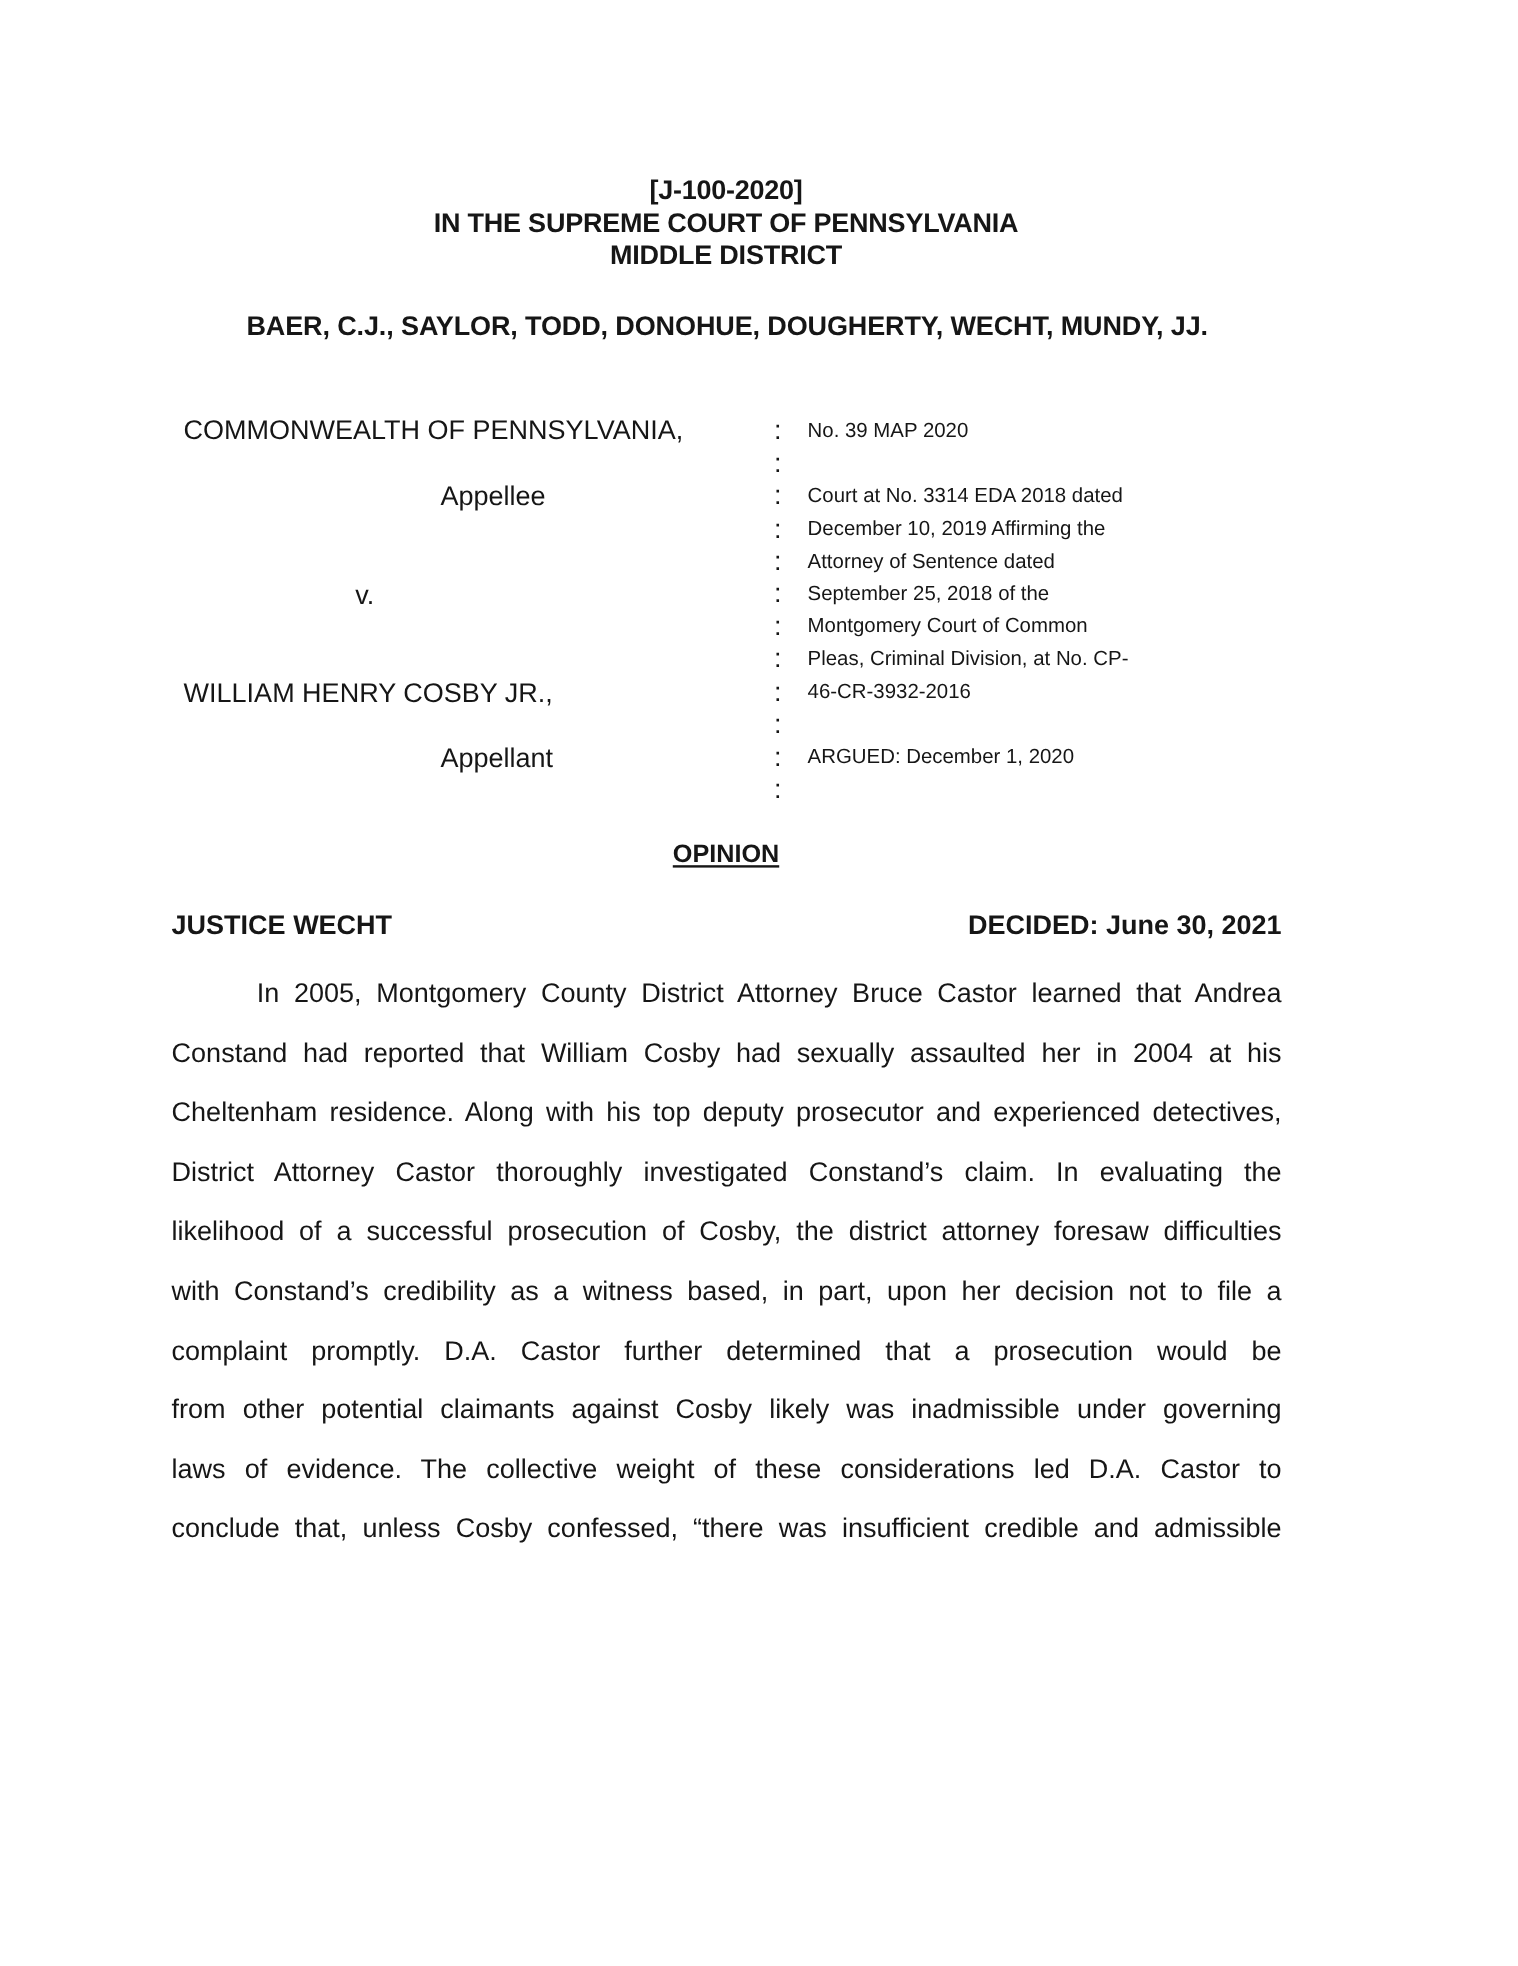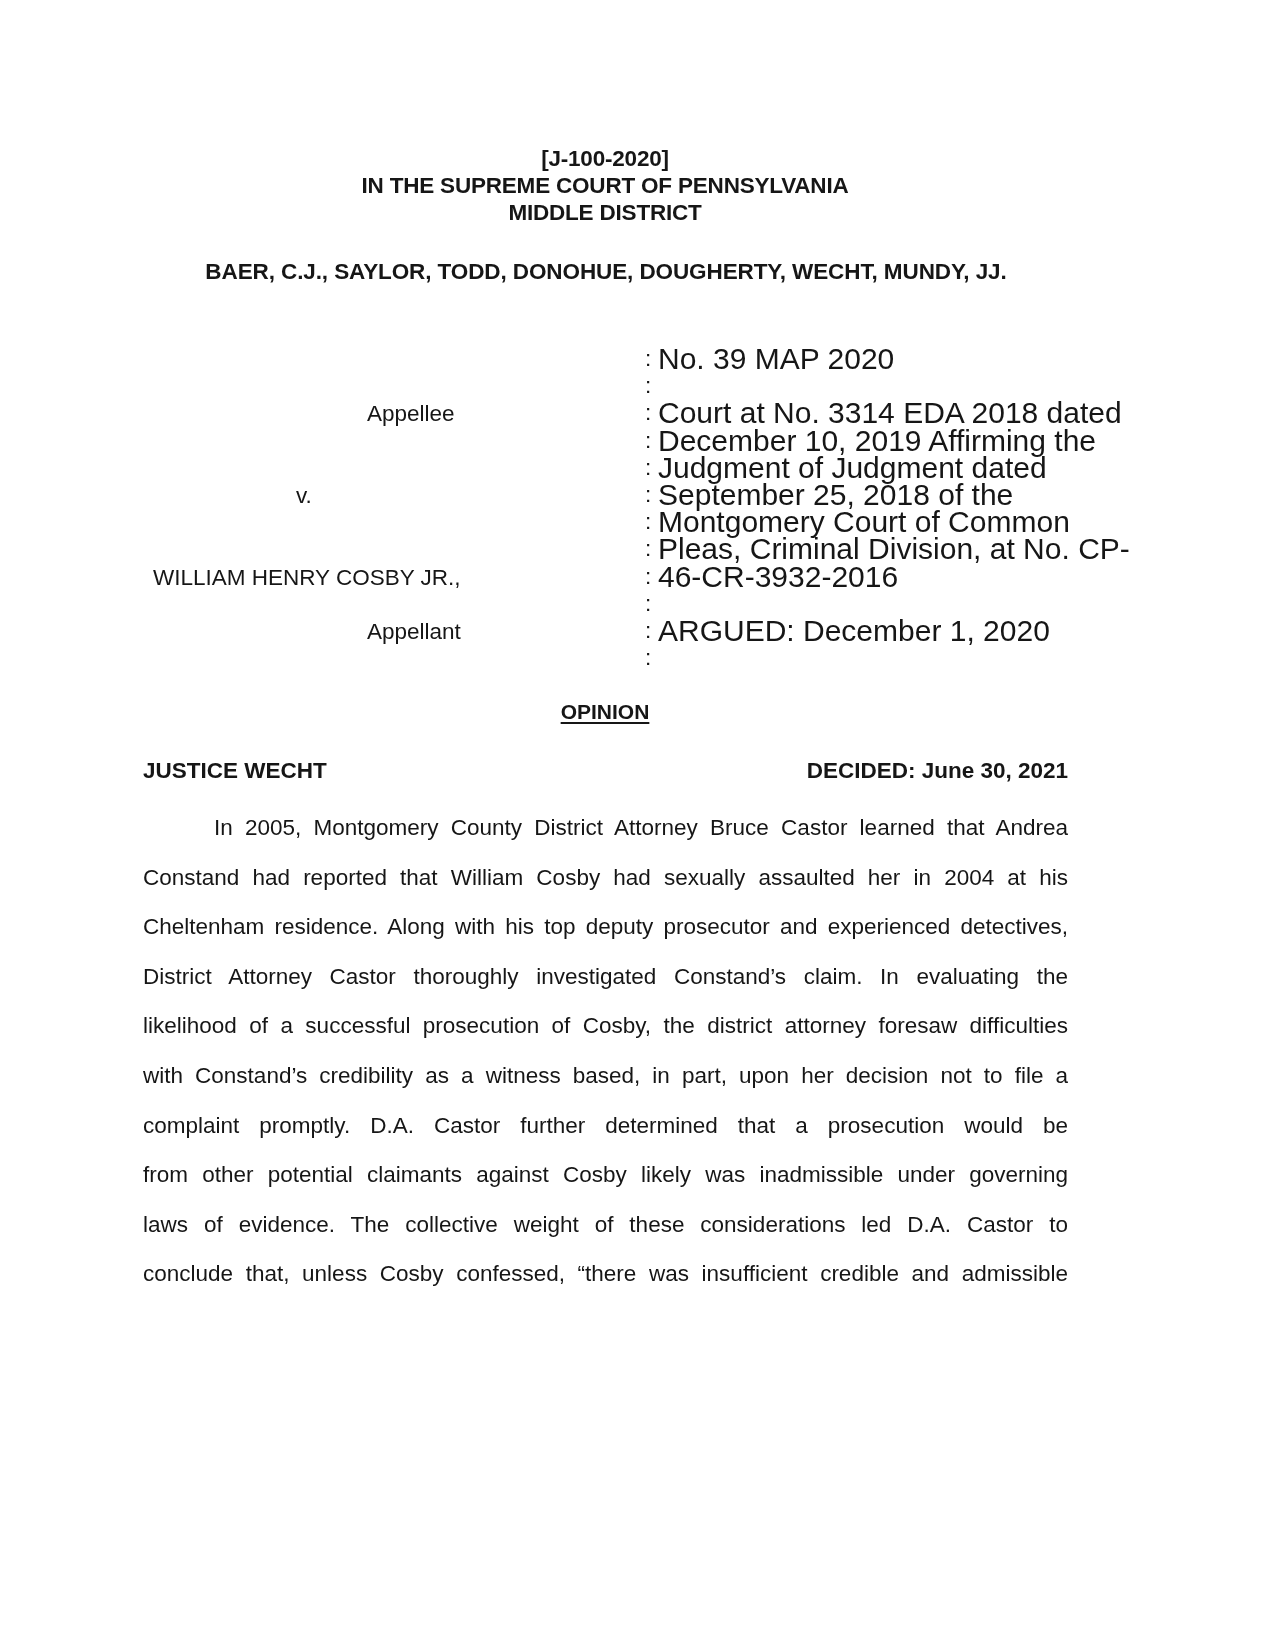--- a/index.html
+++ b/index.html
@@ -9,21 +9,21 @@
   }
   .page { position: absolute; left: 0; top: 0; width: 1265px; height: 1340px; }
   .hdr { position: absolute; left: 0; width: 1210px; text-align: center;
          font-weight: bold; font-size: 22.5px; letter-spacing: -0.2px; }
   .bench { position: absolute; left: 140px; width: 932px; top: 259px;
            text-align: center; font-weight: bold; font-size: 22.5px; letter-spacing: -0.1px; }
   .caption { position: absolute; font-size: 22.5px; line-height: 27.5px; }
   .party-l { left: 153px; }
   .colons { position: absolute; left: 645px; top: 345px; width: 12px; font-size: 22.5px; line-height: 27.2px; }
   .colons div { height: 27.2px; }
-  .right-col { position: absolute; left: 658px; top: 345px; width: 420px; font-size: 30px; line-height: 27.2px; }
+  .right-col { position: absolute; left: 673px; top: 345px; width: 420px; font-size: 17px; line-height: 27.2px; }
   .right-col div { height: 27.2px; white-space: nowrap; }
   .opinion { position: absolute; top: 700px; left: 0; width: 1210px; text-align: center;
              font-weight: bold; font-size: 21px; }
   .opinion span { text-decoration: underline; text-underline-offset: 3px; }
   .byline { position: absolute; top: 758px; left: 143px; width: 925px; font-weight: bold; font-size: 22.5px;
             display: flex; justify-content: space-between; }
   .body-text { position: absolute; top: 803px; left: 143px; width: 925px;
                font-size: 22.5px; line-height: 49.6px; text-align: justify; }
   .body-line { display: block; text-align: justify; text-align-last: justify; white-space: nowrap; height: 49.6px; }
   .indent { padding-left: 71px; }
@@ -32,20 +32,21 @@
 <body>
 
 <div class="page">
 
   <div class="hdr" style="top:146px;">[J-100-2020]</div>
   <div class="hdr" style="top:173px;">IN THE SUPREME COURT OF PENNSYLVANIA</div>
   <div class="hdr" style="top:200px;">MIDDLE DISTRICT</div>
 
   <div class="bench">BAER, C.J., SAYLOR, TODD, DONOHUE, DOUGHERTY, WECHT, MUNDY, JJ.</div>
 
+  <div class="caption party-l" style="top:345px;">COMMONWEALTH OF PENNSYLVANIA,</div>
   <div class="caption" style="top:400px; left:367px;">Appellee</div>
   <div class="caption" style="top:482px; left:296px;">v.</div>
   <div class="caption party-l" style="top:564px;">WILLIAM HENRY COSBY JR.,</div>
   <div class="caption" style="top:618px; left:367px;">Appellant</div>
 
   <div class="colons">
     <div>:</div>
     <div>:</div>
     <div>:</div>
     <div>:</div>
@@ -57,21 +58,21 @@
     <div>:</div>
     <div>:</div>
     <div>:</div>
   </div>
 
   <div class="right-col">
     <div>No. 39 MAP 2020</div>
     <div></div>
     <div>Court at No. 3314 EDA 2018 dated</div>
     <div>December 10, 2019 Affirming the</div>
-    <div>Judgment of Judgment dated</div>
+    <div>Attorney of Sentence dated</div>
     <div>September 25, 2018 of the</div>
     <div>Montgomery Court of Common</div>
     <div>Pleas, Criminal Division, at No. CP-</div>
     <div>46-CR-3932-2016</div>
     <div></div>
     <div>ARGUED:  December 1, 2020</div>
   </div>
 
   <div class="opinion">
     <span>OPINION</span>

